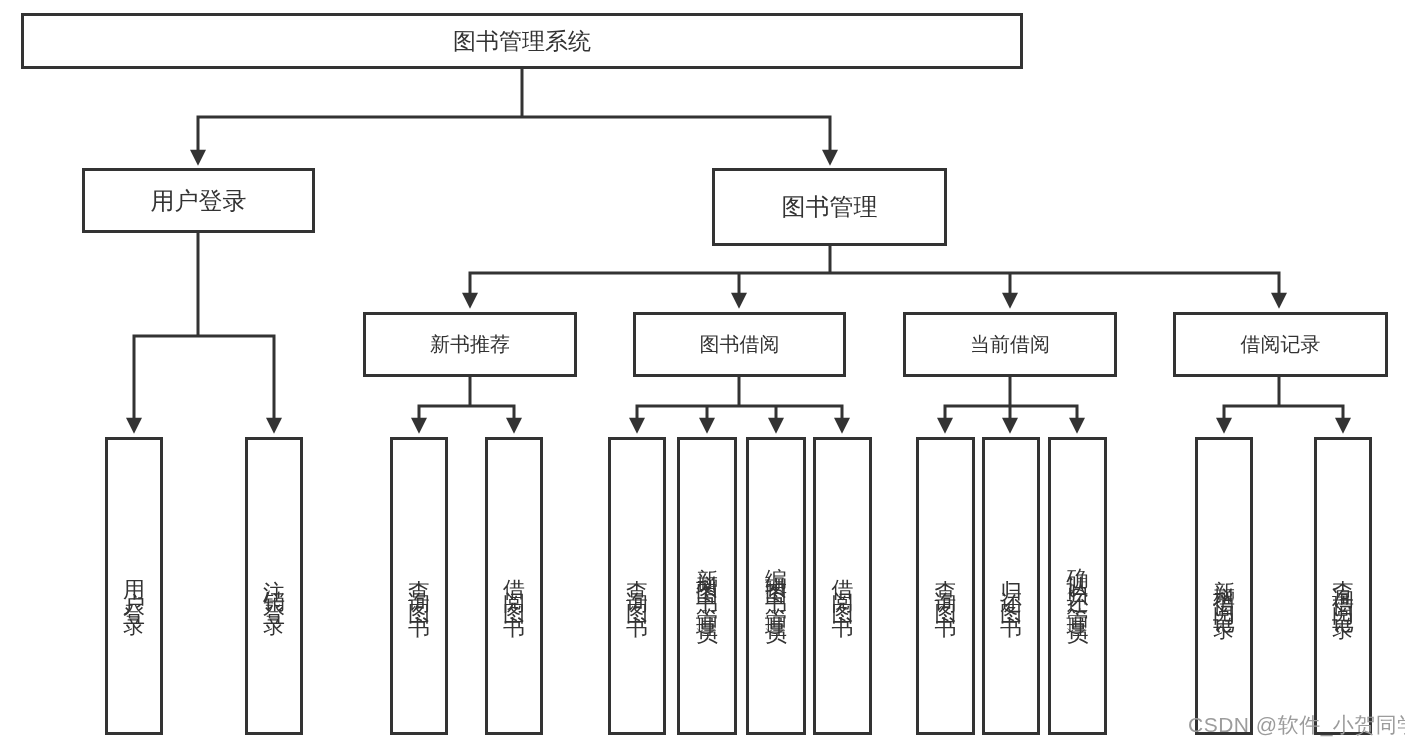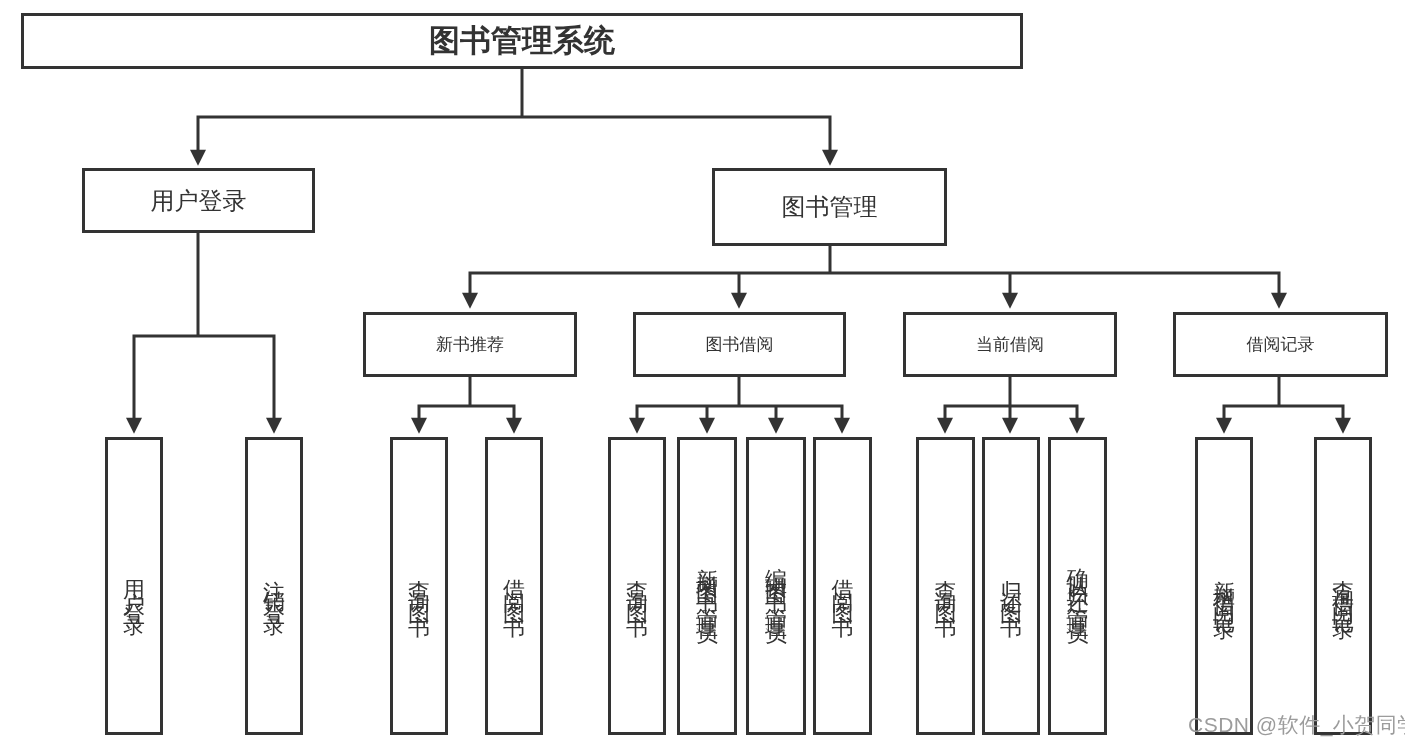--- a/index.html
+++ b/index.html
@@ -7,23 +7,23 @@
     position:relative; width:1405px; height:747px; background:#ffffff;
     font-family:"Liberation Sans","DejaVu Sans",sans-serif; overflow:hidden;
   }
   #connectors { position:absolute; left:0; top:0; width:1405px; height:747px; pointer-events:none; }
   .node {
     position:absolute; box-sizing:border-box; background:#ffffff;
     border:3px solid #333333; color:#333333;
     display:flex; align-items:center; justify-content:center;
     text-align:center; line-height:1.25;
   }
-  .lv1 { font-size:31px;font-weight:bold; }
+  .lv1 { font-size:23px; }
   .lv2 { font-size:24px; }
-  .lv3 { font-size:17px; }
+  .lv3 { font-size:20px; }
   .leaf {
     top:437px; height:298px; width:58px; font-size:22px;
     writing-mode:vertical-rl; text-orientation:mixed; letter-spacing:8px; line-height:1;
   }
   .leaf.short { letter-spacing:12px; }
   #watermark {
     position:absolute; left:1188px; top:711px; font-size:21px;
     color:#9c9c9c; white-space:nowrap; z-index:5; letter-spacing:0.5px;
   }
 </style>

